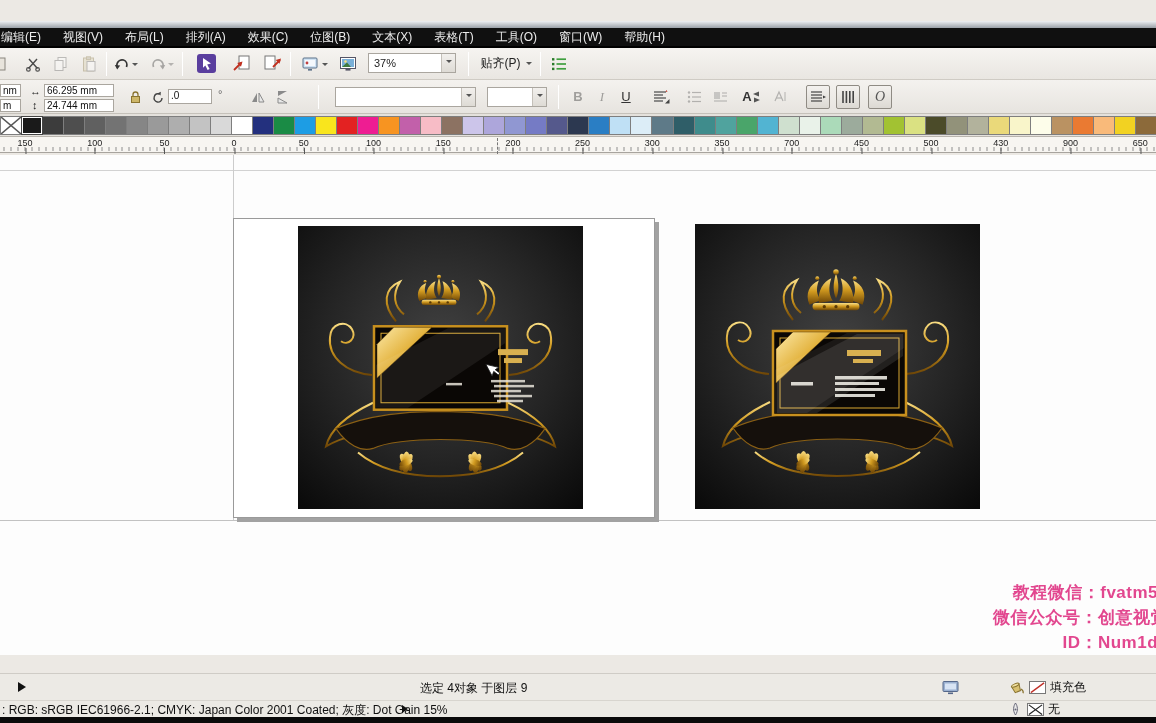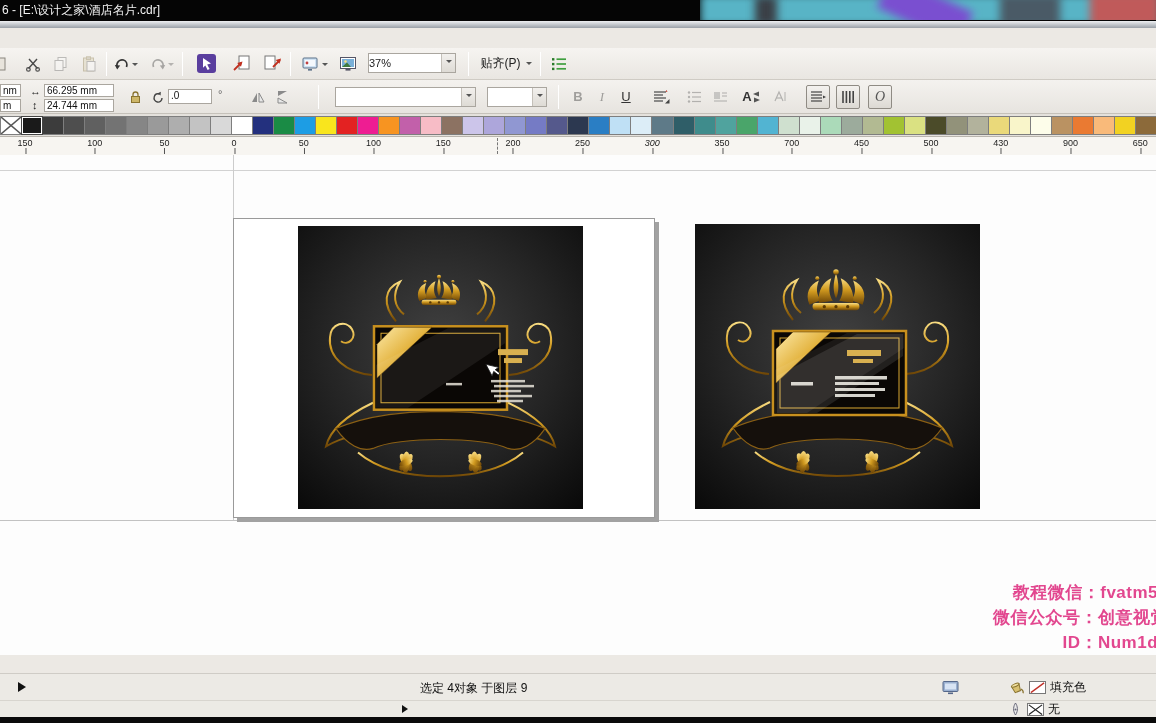--- a/index.html
+++ b/index.html
@@ -31,37 +31,37 @@
     background:linear-gradient(#f6f4f1,#e9e6e1);border-bottom:1px solid #cfcbc4}
   .propbar{position:absolute;top:80px;left:0;width:1156px;height:34px;
     background:linear-gradient(#f4f2ef,#e7e4df);border-bottom:1px solid #c5c1ba;font-size:11px;color:#222}
   .tb-item{position:absolute;top:50%;transform:translateY(-50%);display:flex;align-items:center;
     justify-content:center;height:22px}
   .sep{position:absolute;top:4px;width:1px;height:24px;background:#cdc9c2;border-right:1px solid #fff}
   .da{width:0;height:0;border:3px solid transparent;border-top-color:#555;margin-top:5px}
   .grayed{opacity:.38}
   .combo{background:#fff;border:1px solid #aaa69f;height:20px;display:flex;align-items:center;
     font-size:11px;color:#222;position:relative}
-  .combo .cval{flex:1;}
+  .combo .cval{flex:1;padding-left:5px}
   .combo .cbtn{width:14px;height:100%;border-left:1px solid #c4c0b9;display:flex;align-items:center;justify-content:center;background:linear-gradient(#f2f0ed,#dedbd5)}
   .pfield{background:#fff;border:1px solid #aaa69f;height:13px;font-size:10px;line-height:11px;
     position:absolute;overflow:hidden;padding-left:2px;color:#111}
   .plabel{position:absolute;font-size:11px;color:#222}
   .framedbtn{border:1px solid #8f8b84;background:linear-gradient(#f4f2ef,#dcd9d3);border-radius:2px}
 
   
   .palette{position:absolute;top:114px;left:0;width:1156px;height:23px;background:#e4e1dc;
     display:flex;align-items:center;padding:0;border-bottom:1px solid #b9b5ae}
   .swatch{flex:1 1 0;height:19px;border:1px solid #7e7e7e;margin-right:-1px}
   .swatch.selected{outline:1px solid #fff;outline-offset:-2px;position:relative;z-index:2;border-color:#444}
   .swatch.nocolor{background:#fff;position:relative}
   .swatch.nocolor svg{position:absolute;inset:0;width:100%;height:100%}
 
   
-  .ruler{position:absolute;top:137px;left:0;width:1156px;height:32px;background:#f7f5f1;
+  .ruler{position:absolute;top:137px;left:0;width:1156px;height:16px;background:#f7f5f1;
     border-bottom:1px solid #a8a49e}
   .ruler-ticks{position:absolute;left:0;right:0;bottom:1px;height:4px;
     background:repeating-linear-gradient(90deg,#8d8d8d 0 1px,transparent 1px 6.97px);background-position:3.5px 0}
   .rlabel{position:absolute;top:1px;transform:translateX(-50%);font-size:9px;color:#222}
   .rlabel::after{content:'';position:absolute;left:50%;top:10px;width:1px;height:6px;background:#555}
   .ruler-marker{position:absolute;left:497px;top:1px;height:16px;border-left:1px dashed #777}
 
   
   .canvas{position:absolute;top:155px;left:0;width:1156px;height:500px;background:#fdfdfd;overflow:hidden}
   .guide-h{position:absolute;left:0;width:1156px;height:1px;background:#d2d2d2}
@@ -175,32 +175,35 @@
       <rect x="76" y="101" width="133" height="84" fill="#0a0705" stroke="#c8901e" stroke-width="2.5"></rect>
       <rect x="83" y="108" width="119" height="70" fill="none" stroke="#d8a832" stroke-width="1"></rect>
       <polygon points="96,102 134,102 79,153 79,119" fill="url(#goldBand)" stroke="#5a3a06" stroke-width="0.5"></polygon>
       <polygon points="78,183 78,140 150,103 207,103 207,118 110,183" fill="#ffffff" opacity="0.07"></polygon>
     </g>
   </defs>
 </svg>
 
 <div class="app">
 
-  <div class="titlebar">
-    <span class="title-text">6 - [E:\设计之家\酒店名片.cdr]</span>
-    <div class="video-overlay">
-      <div class="blob b1"></div>
-        <div class="blob b2"></div>
-        <div class="blob b3"></div>
-      <div class="blob b4"></div>
-        <div class="blob b5"></div>
-    </div>
-  </div>
   <div class="framestrip"></div>
 
+  <div class="menubar">
+      <span class="menu-item">编辑(E)</span>
+      <span class="menu-item">视图(V)</span>
+      <span class="menu-item">布局(L)</span>
+      <span class="menu-item">排列(A)</span>
+      <span class="menu-item">效果(C)</span>
+      <span class="menu-item">位图(B)</span>
+      <span class="menu-item">文本(X)</span>
+      <span class="menu-item">表格(T)</span>
+      <span class="menu-item">工具(O)</span>
+      <span class="menu-item">窗口(W)</span>
+      <span class="menu-item">帮助(H)</span>
+    </div>
 
   <div class="toolbar">
     <span class="tb-item" style="left:-8px;width:14px">
       <svg width="14" height="16" viewBox="0 0 14 16">
           <rect x="4" y="2" width="9" height="12" fill="#e8e4dc" stroke="#8a867e"></rect>
         </svg>
     </span>
     <span class="tb-item" style="left:22px;width:22px">
       <svg width="16" height="16" viewBox="0 0 16 16">
           <path d="M3.5 12.5 L12 3 M4 3 L12.5 12.5" stroke="#4a4a4a" stroke-width="1.4" fill="none"></path>
@@ -504,21 +507,21 @@
     <div style="position:absolute;inset:0">
         <span class="rlabel" style="left: 25px;">150</span>
         <span class="rlabel" style="left: 94.7px;">100</span>
         <span class="rlabel" style="left: 164.4px;">50</span>
         <span class="rlabel" style="left: 234.1px;">0</span>
         <span class="rlabel" style="left: 303.8px;">50</span>
         <span class="rlabel" style="left: 373.5px;">100</span>
         <span class="rlabel" style="left: 443.2px;">150</span>
         <span class="rlabel" style="left: 512.9px;">200</span>
         <span class="rlabel" style="left: 582.6px;">250</span>
-        <span class="rlabel" style="left: 652.3px; font-style: italic;">300</span>
+        <span class="rlabel" style="left: 652.3px;">300</span>
         <span class="rlabel" style="left: 722px;">350</span>
         <span class="rlabel" style="left: 791.7px;">700</span>
         <span class="rlabel" style="left: 861.4px;">450</span>
         <span class="rlabel" style="left: 931.1px;">500</span>
         <span class="rlabel" style="left: 1000.8px;">430</span>
         <span class="rlabel" style="left: 1070.5px;">900</span>
         <span class="rlabel" style="left: 1140.2px;">650</span>
       </div>
     <div class="ruler-marker"></div>
   </div>
@@ -629,20 +632,21 @@
       <span class="swx">
         <svg viewBox="0 0 17 13">
             <line x1="1" y1="12" x2="16" y2="1" stroke="#c03028" stroke-width="1.6"></line>
           </svg>
       </span>
       <span>填充色</span>
     </div>
   </div>
 
   <div class="status2">
+    <span class="profiletext">: RGB: sRGB IEC61966-2.1; CMYK: Japan Color 2001 Coated; 灰度: Dot Gain 15%</span>
     <span class="profile-arrow"></span>
     <div class="fillrow" style="left:1008px;top:0">
       <svg width="15" height="15" viewBox="0 0 15 15">
           <path d="M7.5,1 C9.5,4 10.5,8.5 7.5,13 C4.5,8.5 5.5,4 7.5,1 Z" fill="#ececec" stroke="#667" stroke-width="1"></path>
           <circle cx="7.5" cy="7.5" r="1" fill="#667"></circle>
         </svg>
       <span class="swx">
         <svg viewBox="0 0 17 13">
             <line x1="1" y1="12" x2="16" y2="1" stroke="#222" stroke-width="1.3"></line>
             <line x1="1" y1="1" x2="16" y2="12" stroke="#222" stroke-width="1.3"></line>

